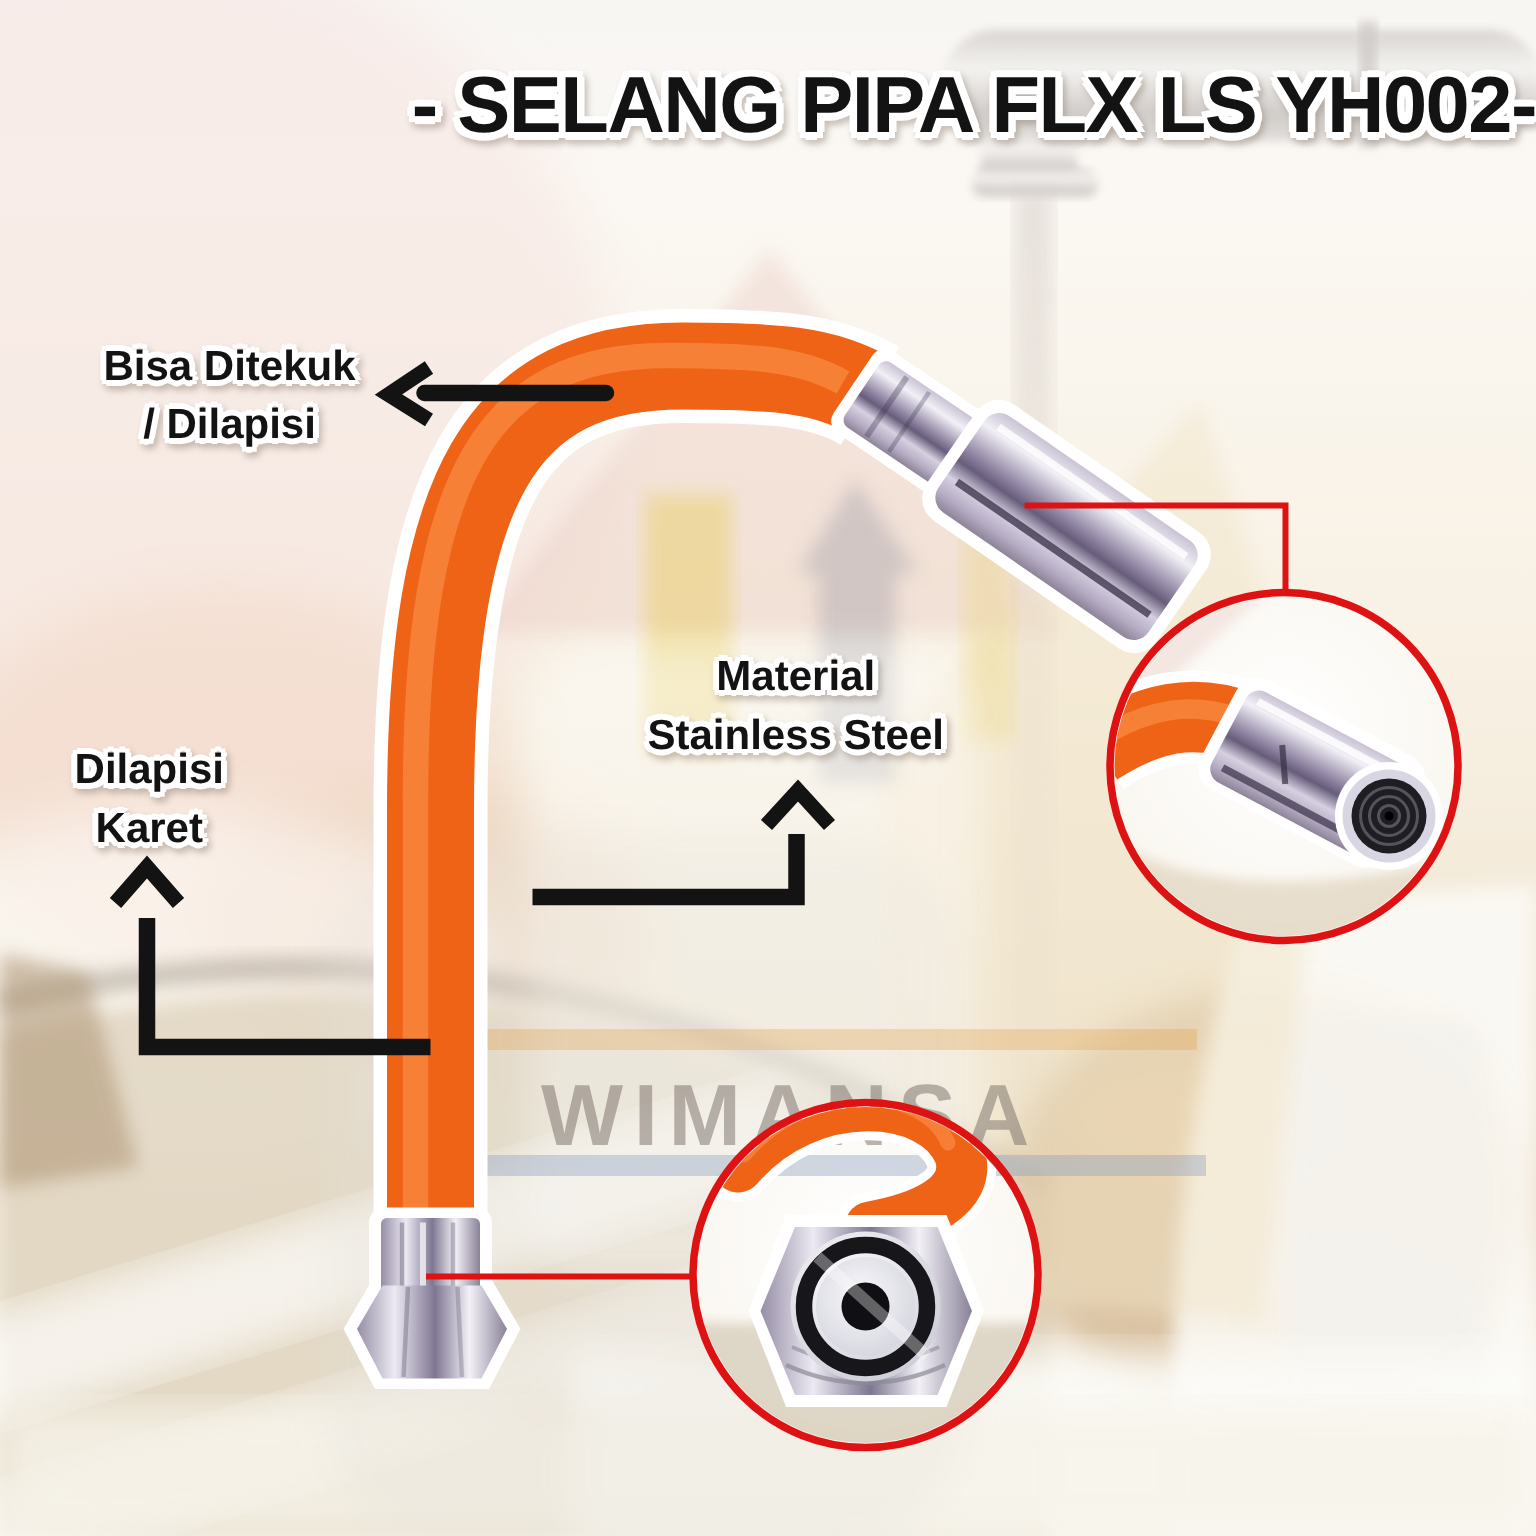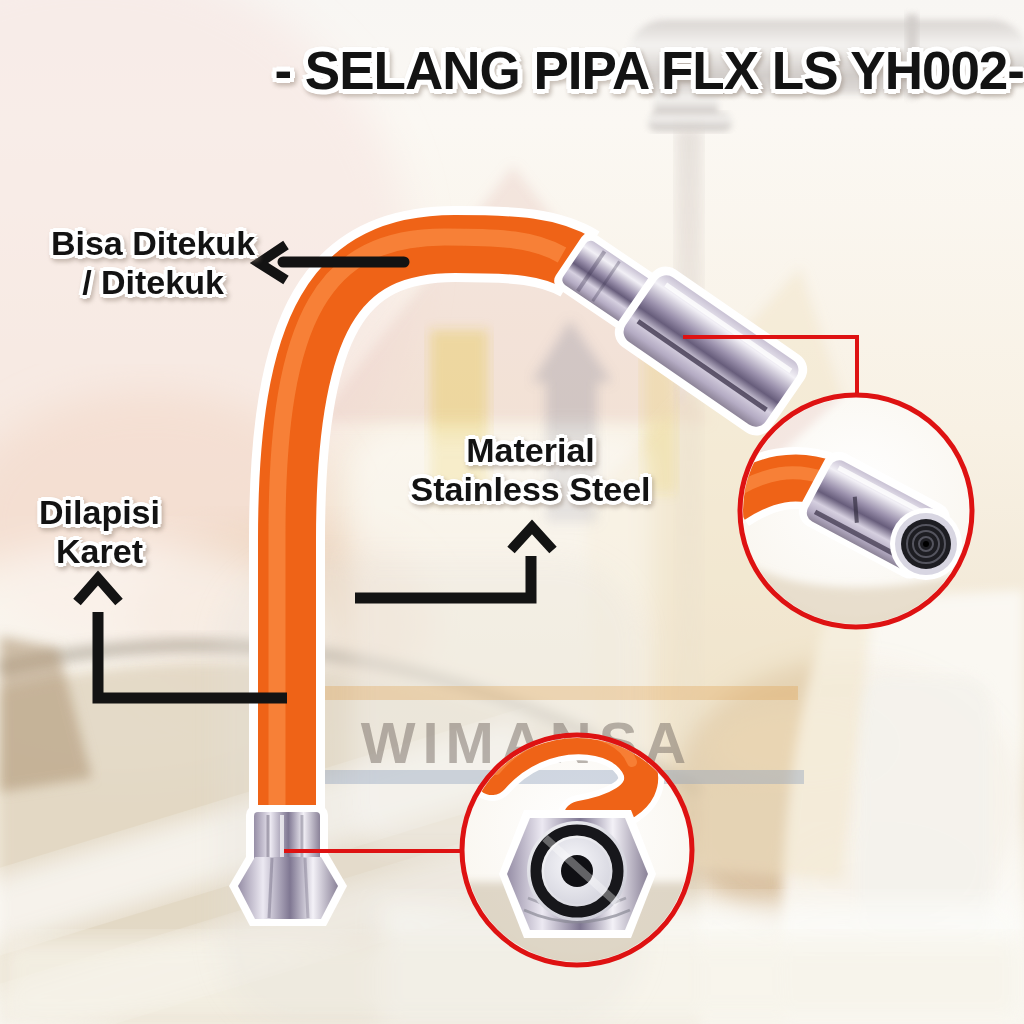--- a/index.html
+++ b/index.html
@@ -11,21 +11,21 @@
   .stage svg{position:absolute;left:0;top:0;}
   .page-title{
     position:absolute;left:0;top:40px;width:1024px;text-align:right;
     font-size:53px;font-weight:bold;letter-spacing:-1px;color:var(--ink,#121212);
     text-shadow:-4px -4px 0 #fff,4px -4px 0 #fff,-4px 4px 0 #fff,4px 4px 0 #fff,
                  -5px 0 0 #fff,5px 0 0 #fff,0 -5px 0 #fff,0 5px 0 #fff;
     filter:drop-shadow(2px 3px 2px rgba(140,125,110,.45));
     z-index:6;
   }
   .lbl{
-    position:absolute;text-align:center;font-weight:bold;font-size:34px;line-height:39px;
+    position:absolute;text-align:center;font-weight:bold;font-size:28px;line-height:39px;
     color:var(--ink,#121212);
     text-shadow:-3px -3px 0 #fff,3px -3px 0 #fff,-3px 3px 0 #fff,3px 3px 0 #fff,
                  -4px 0 0 #fff,4px 0 0 #fff,0 -4px 0 #fff,0 4px 0 #fff;
     filter:drop-shadow(2px 3px 2px rgba(140,125,110,.45));
     z-index:6;
   }
   .lbl-flexible{left:8px;top:224px;width:290px;}
   .lbl-material{left:358px;top:431px;width:345px;}
   .lbl-rubber{left:2px;top:493px;width:195px;}
   .wm-text{font-family:"Liberation Sans",sans-serif;font-weight:bold;}
@@ -239,21 +239,21 @@
       <path d="M511,550 L532,527 L553,550" stroke-width="10"></path>
       <path d="M287,698 L98,698 L98,612" stroke-width="11"></path>
       <path d="M77,602 L98,578 L119,602" stroke-width="10"></path>
     </g>
   </svg>
 
   <div class="page-title">- SELANG PIPA FLX LS YH002-</div>
 
   <div class="lbl lbl-flexible">
     <div>Bisa Ditekuk</div>
-    <div>/ Ditekuk</div>
+    <div>/ Dilapisi</div>
   </div>
 
   <div class="lbl lbl-material">
     <div>Material</div>
     <div>Stainless Steel</div>
   </div>
 
   <div class="lbl lbl-rubber">
     <div>Dilapisi</div>
     <div>Karet</div>

